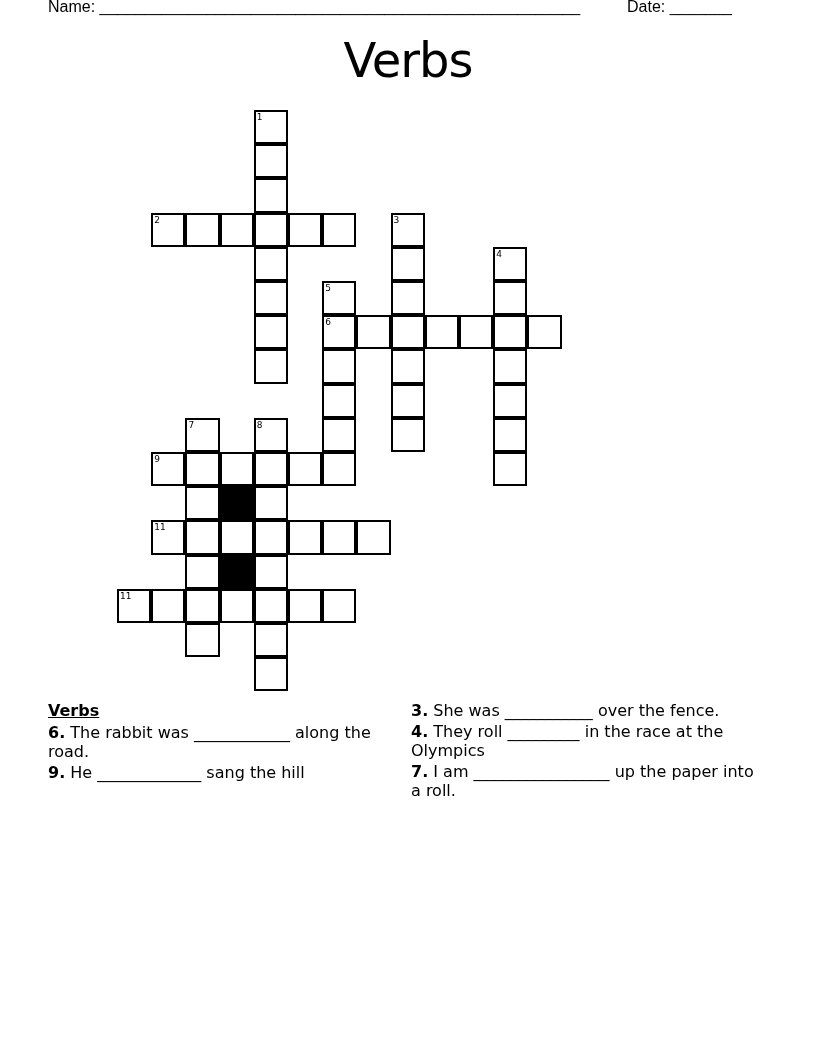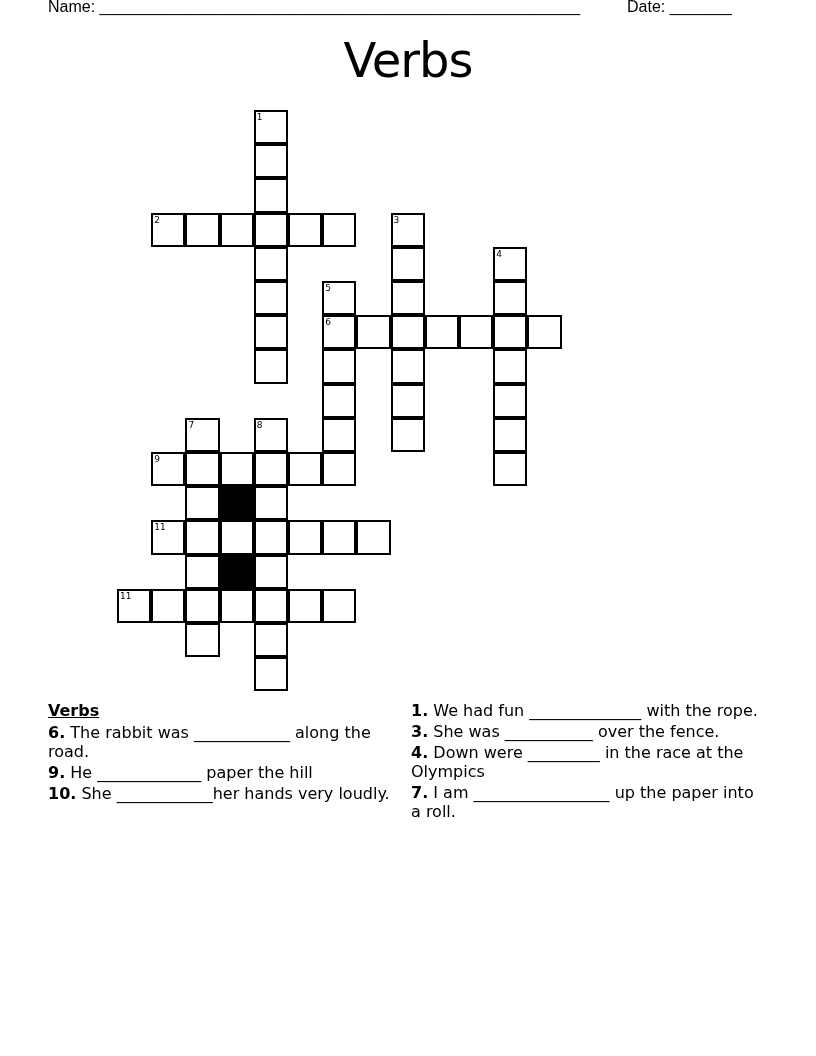--- a/index.html
+++ b/index.html
@@ -116,22 +116,20 @@
     <div class="cell" style="left: 102.6px; top: 478.8px;"></div>
     <div class="cell" style="left: 171px; top: 478.8px;"></div>
     <div class="cell" style="left: 205.2px; top: 478.8px;"></div>
     <div class="cell black" style="left: 102.6px; top: 376.2px;"></div>
     <div class="cell black" style="left: 102.6px; top: 444.6px;"></div>
   </div>
 
 <div class="clues across">
   <h3>Verbs</h3>
   <div class="clue"><b>6.</b><span> The rabbit was ____________ along the road.</span></div>
-  <div class="clue"><b>9.</b><span> He _____________ paper the hill</span></div>
-  <div class="clue"><b>10.</b><span> She ____________her hands very loudly.</span></div>
+  <div class="clue"><b>9.</b><span> He _____________ sang the hill</span></div>
 </div>
 
 <div class="clues down">
-  <div class="clue"><b>1.</b><span> We had fun ______________ with the rope.</span></div>
   <div class="clue"><b>3.</b><span> She was ___________ over the fence.</span></div>
-  <div class="clue"><b>4.</b><span> Down were _________ in the race at the Olympics</span></div>
+  <div class="clue"><b>4.</b><span> They roll _________ in the race at the Olympics</span></div>
   <div class="clue"><b>7.</b><span> I am _________________ up the paper into a roll.</span></div>
 </div>
 
 </body></html>

